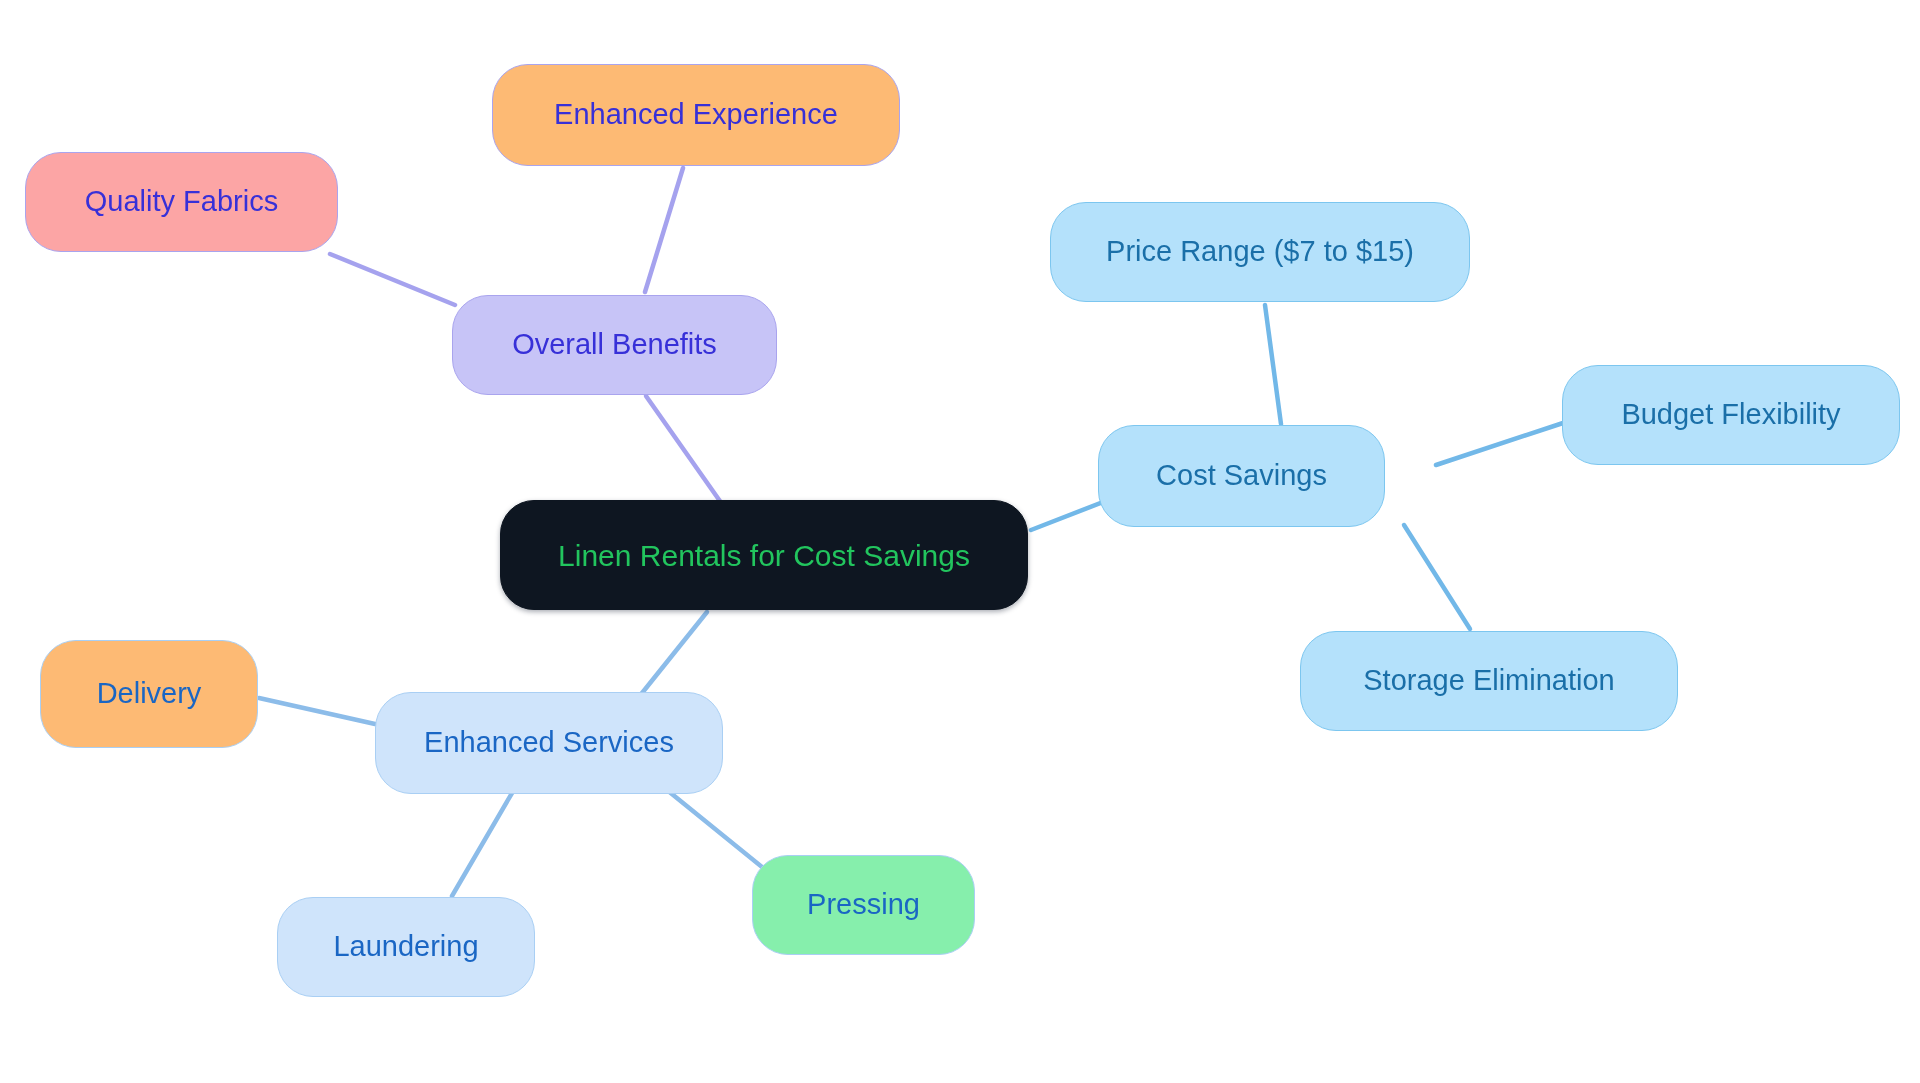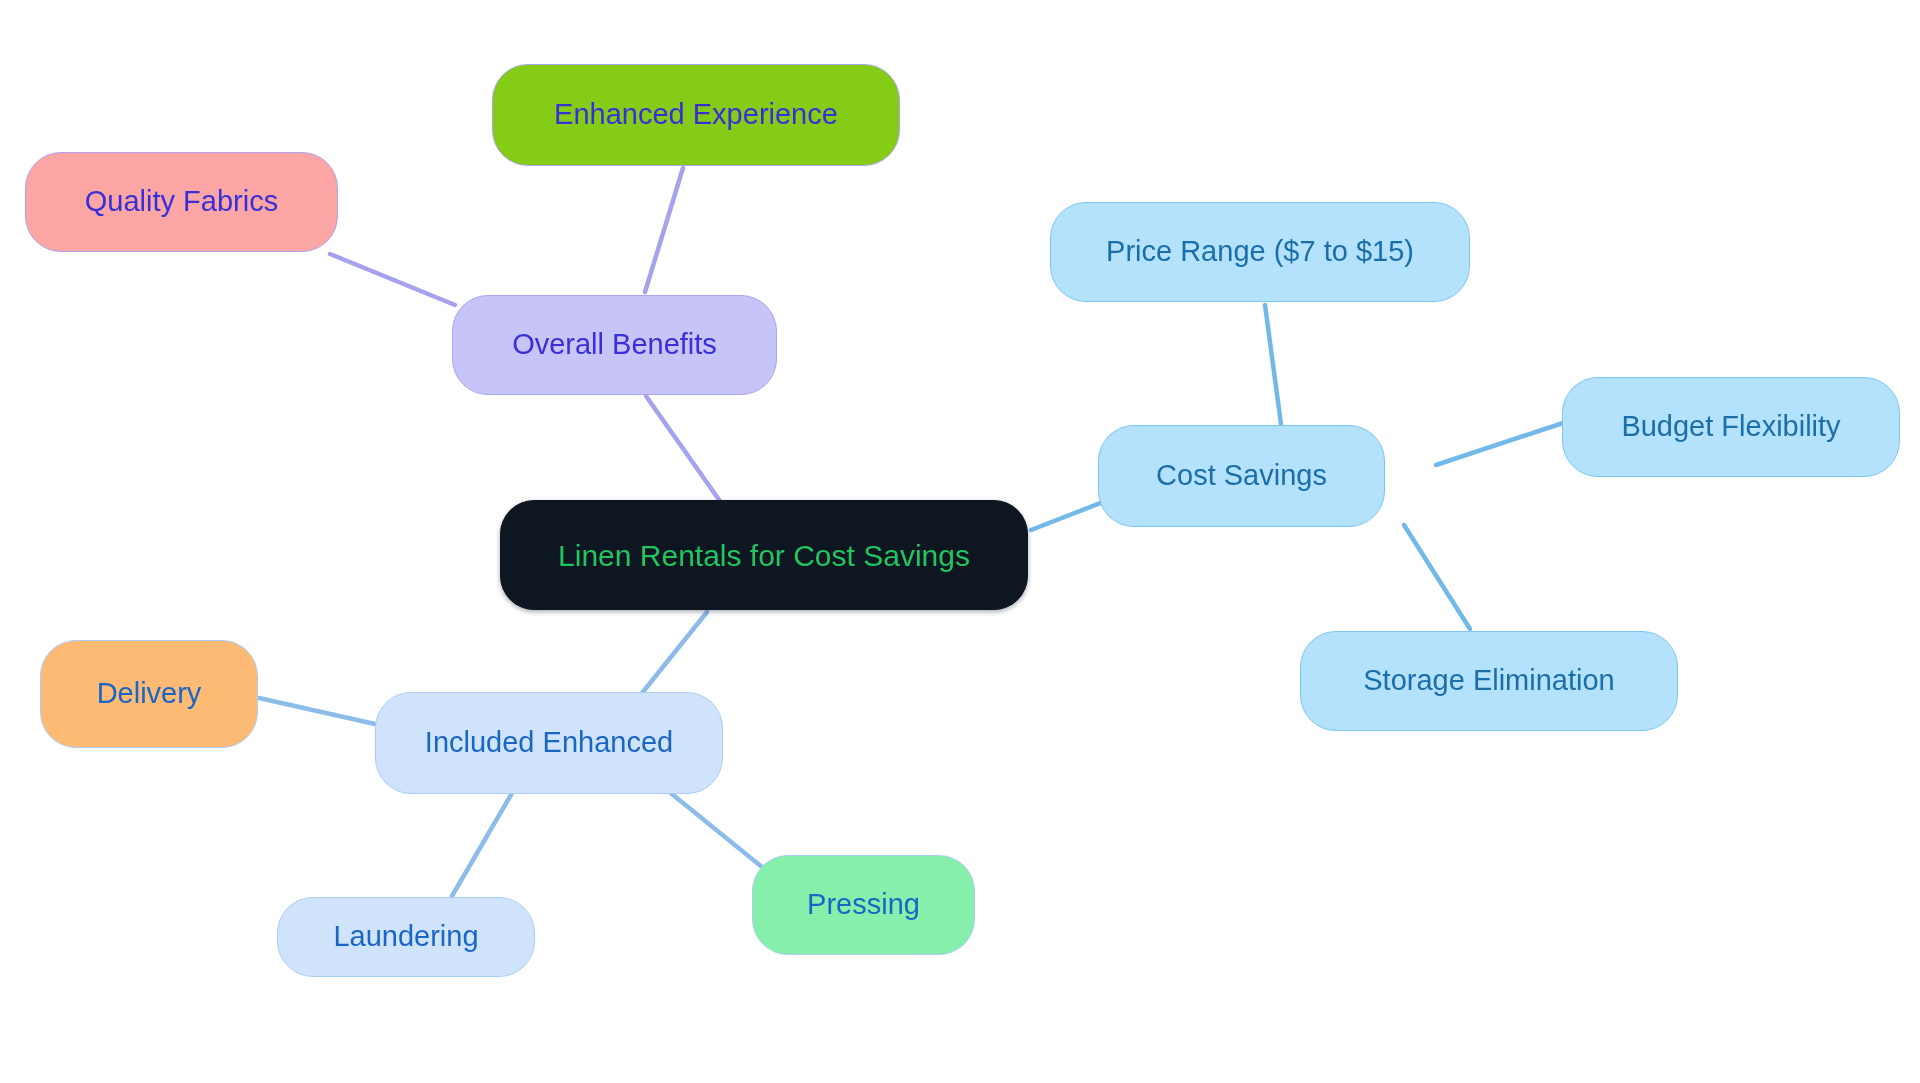--- a/index.html
+++ b/index.html
@@ -69,44 +69,44 @@
       <line x1="512" y1="793" x2="452" y2="896" stroke="#8cbce9" stroke-width="4.5" stroke-linecap="round"></line>
       <line x1="667" y1="790" x2="772" y2="875" stroke="#8cbce9" stroke-width="4.5" stroke-linecap="round"></line>
     </svg>
   <div id="node-layer">
       <div class="node root" style="left: 500px; top: 500px; width: 528px; height: 110px; background: rgb(14, 22, 33); color: #22c55e; border-color: rgb(14, 22, 33); font-size: 30px;">
         <span class="node-label">Linen Rentals for Cost Savings</span>
       </div>
       <div class="node branch" style="left: 452px; top: 295px; width: 325px; height: 100px; background: rgb(199, 196, 247); color: rgb(55, 48, 216); border-color: rgb(169, 164, 238); font-size: 29px;">
         <span class="node-label">Overall Benefits</span>
       </div>
-      <div class="node leaf" style="left: 492px; top: 64px; width: 408px; height: 102px; background: #84cc16; color: rgb(55, 48, 216); border-color: rgb(169, 164, 238); font-size: 29px;">
+      <div class="node leaf" style="left: 492px; top: 64px; width: 408px; height: 102px; background: #fdba74; color: rgb(55, 48, 216); border-color: rgb(169, 164, 238); font-size: 29px;">
         <span class="node-label">Enhanced Experience</span>
       </div>
       <div class="node leaf" style="left: 25px; top: 152px; width: 313px; height: 100px; background: #fca5a5; color: rgb(55, 48, 216); border-color: rgb(169, 164, 238); font-size: 29px;">
         <span class="node-label">Quality Fabrics</span>
       </div>
       <div class="node branch" style="left: 1098px; top: 425px; width: 287px; height: 102px; background: rgb(180, 225, 251); color: rgb(26, 111, 168); border-color: rgb(124, 198, 239); font-size: 29px;">
         <span class="node-label">Cost Savings</span>
       </div>
       <div class="node leaf" style="left: 1050px; top: 202px; width: 420px; height: 100px; background: rgb(180, 225, 251); color: rgb(26, 111, 168); border-color: rgb(124, 198, 239); font-size: 29px;">
         <span class="node-label">Price Range ($7 to $15)</span>
       </div>
-      <div class="node leaf" style="left: 1562px; top: 365px; width: 338px; height: 100px; background: rgb(180, 225, 251); color: rgb(26, 111, 168); border-color: rgb(124, 198, 239); font-size: 29px; margin-top: 12px;">
+      <div class="node leaf" style="left: 1562px; top: 365px; width: 338px; height: 100px; background: rgb(180, 225, 251); color: rgb(26, 111, 168); border-color: rgb(124, 198, 239); font-size: 29px;">
         <span class="node-label">Budget Flexibility</span>
       </div>
       <div class="node leaf" style="left: 1300px; top: 631px; width: 378px; height: 100px; background: rgb(180, 225, 251); color: rgb(26, 111, 168); border-color: rgb(124, 198, 239); font-size: 29px;">
         <span class="node-label">Storage Elimination</span>
       </div>
       <div class="node branch" style="left: 375px; top: 692px; width: 348px; height: 102px; background: rgb(207, 228, 251); color: rgb(26, 102, 196); border-color: rgb(169, 207, 244); font-size: 29px;">
-        <span class="node-label">Included Enhanced</span>
+        <span class="node-label">Enhanced Services</span>
       </div>
       <div class="node leaf" style="left: 40px; top: 640px; width: 218px; height: 108px; background: #fdba74; color: rgb(26, 102, 196); border-color: rgb(169, 207, 244); font-size: 29px;">
         <span class="node-label">Delivery</span>
       </div>
-      <div class="node leaf" style="left: 277px; top: 897px; width: 258px; height: 80px; background: rgb(207, 228, 251); color: rgb(26, 102, 196); border-color: rgb(169, 207, 244); font-size: 29px;">
+      <div class="node leaf" style="left: 277px; top: 897px; width: 258px; height: 100px; background: rgb(207, 228, 251); color: rgb(26, 102, 196); border-color: rgb(169, 207, 244); font-size: 29px;">
         <span class="node-label">Laundering</span>
       </div>
       <div class="node leaf" style="left: 752px; top: 855px; width: 223px; height: 100px; background: #86efac; color: rgb(26, 102, 196); border-color: rgb(169, 207, 244); font-size: 29px;">
         <span class="node-label">Pressing</span>
       </div>
     </div>
 </div>
 
 </body></html>

